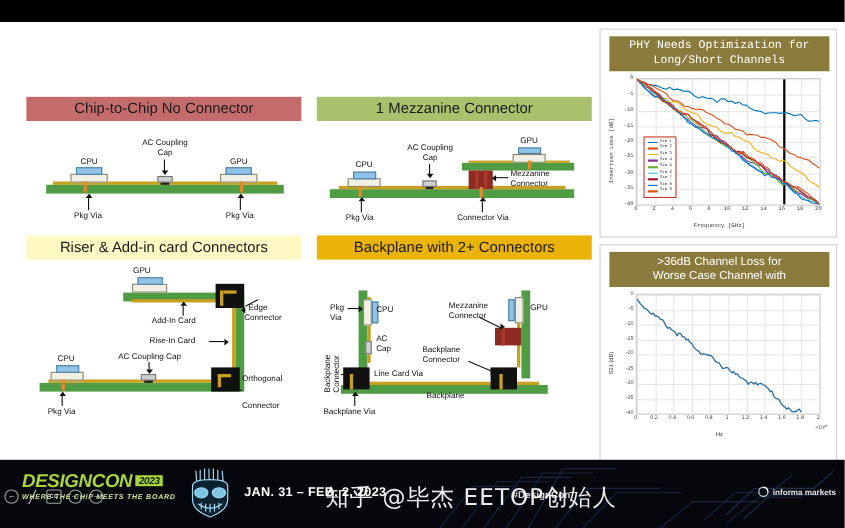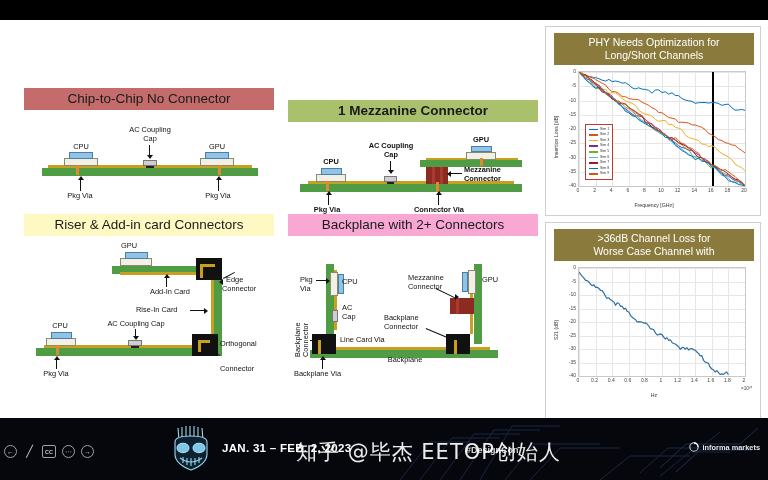--- a/index.html
+++ b/index.html
@@ -18,21 +18,21 @@
 
   
   .panels { position: absolute; left: 18px; top: 88px; width: 522px; height: 310px; }
 
   .panel { position: absolute; }
   .panel-header {
     height: 22px; line-height: 22px; text-align: center;
     font-size: 13.5px; color: #1a1a1a; white-space: nowrap; overflow: hidden;
   }
   .p1 { left: 6px;  top: 0;   width: 250px; }
-  .p2 { left: 270px;top: 12px;   width: 250px; font-weight: bold; }
+  .p2 { left: 270px;top: 0;   width: 250px; }
   .p3 { left: 6px;  top: 126px;width: 250px; }
   .p4 { left: 270px;top: 126px;width: 250px; }
 
   .art { position: relative; width: 250px; }
   .art.short { height: 96px; }
   .art.tall  { height: 150px; }
 
   
   .pcb      { position: absolute; background: #4f9c45; }
   .trace    { position: absolute; background: #c8a020; }
@@ -58,21 +58,21 @@
   }
   .ah-up    { border-left: 3px solid transparent; border-right: 3px solid transparent; border-bottom: 4px solid #111; }
   .ah-down  { border-left: 3px solid transparent; border-right: 3px solid transparent; border-top: 4px solid #111; }
   .ah-left  { border-top: 3px solid transparent; border-bottom: 3px solid transparent; border-right: 4px solid #111; }
   .ah-right { border-top: 3px solid transparent; border-bottom: 3px solid transparent; border-left: 4px solid #111; }
   .diag { position: absolute; background: #111; height: 1px; transform-origin: 0 0; }
 
   
   .right { position: absolute; left: 545px; top: 26px; width: 216px; height: 382px; }
   .chartcard { position: absolute; left: 0; width: 216px; background: #fff; border: 1px solid #cfcfcf; }
-  .cc-top { top: 0; height: 190px; }
+  .cc-top { top: 0; height: 190px; font-family: Liberation Mono, monospace; }
   .cc-bot { top: 196px; height: 214px; }
 
   .chart-banner {
     position: absolute; left: 8px; top: 6px; width: 200px;
     background: #8a7b3c; color: #fff; text-align: center;
     font-size: 10.5px; line-height: 13px; padding: 3px 2px;
   }
   .plotwrap { position: absolute; left: 8px; width: 200px; background: #fff; }
   .pw-top { top: 38px; height: 144px; }
   .pw-bot { top: 38px; height: 138px; }
@@ -252,21 +252,21 @@
 
         <div class="pkg" style="left:96px; top:22px; width:32px; height:8px;"></div>
         <div class="die" style="left:101px; top:16px; width:23px; height:7px;"></div>
 
         <div class="cap" style="left:104px; top:104px; width:14px; height:6px;"></div>
         <div class="capdot" style="left:107px; top:110px; width:8px; height:2px;"></div>
 
         <span class="lbl c" style="left:18px; top:86px; width:36px;">CPU</span>
         <span class="lbl c" style="left:88px; top:6px; width:34px;">GPU</span>
 
-        <span class="lbl c" style="left:112px; top:52px; width:68px;">Add-In Card</span>
+        <span class="lbl c" style="left:100px; top:52px; width:68px;">Add-In Card</span>
         <div class="arr" style="left:142px; top:42px; width:1px; height:9px;"></div>
         <div class="arrhead ah-up" style="left:140px; top:38px;"></div>
 
         <span class="lbl" style="left:202px; top:40px;">Edge</span>
         <span class="lbl" style="left:198px; top:49px;">Connector</span>
         <div class="diag" style="left:199px; top:42px; width:13px; transform:rotate(-28deg);"></div>
         <div class="arrhead ah-left" style="left:195px; top:43px;"></div>
 
         <span class="lbl" style="left:112px; top:70px;">Rise-In Card</span>
         <div class="arr" style="left:166px; top:74px; width:14px; height:1px;"></div>
@@ -281,21 +281,21 @@
         <div class="diag" style="left:196px; top:120px; width:14px; transform:rotate(-150deg);"></div>
         <div class="arrhead ah-left" style="left:181px; top:111px;"></div>
 
         <span class="lbl c" style="left:8px; top:134px; width:48px;">Pkg Via</span>
         <div class="arr" style="left:32px; top:124px; width:1px; height:9px;"></div>
         <div class="arrhead ah-up" style="left:30px; top:120px;"></div>
       </div>
     </div>
 
     <div class="panel p4">
-      <div class="panel-header" style="background:#f9a8d4">Backplane with 2+ Connectors</div>
+      <div class="panel-header" style="background:#eab308">Backplane with 2+ Connectors</div>
       <div class="art tall">
 
         <div class="pcb" style="left:22px; top:114px; width:188px; height:8px;"></div>
         <div class="trace" style="left:30px; top:111px; width:172px; height:3px;"></div>
 
         <div class="pcb" style="left:38px; top:28px; width:8px; height:80px;"></div>
         <div class="trace" style="left:46px; top:34px; width:3px; height:60px;"></div>
 
         <div class="pcb" style="left:186px; top:28px; width:8px; height:80px;"></div>
         <div class="trace" style="left:182px; top:34px; width:3px; height:64px;"></div>
@@ -539,20 +539,26 @@
           <path d="M640 55 L668 30 L700 30 L720 14"></path>
         <path d="M660 58 L690 34 L730 34"></path>
           <path d="M600 62 L630 38 L690 38"></path>
       </g>
       <g stroke="#35518a" stroke-width="1" fill="none">
         <path d="M660 50 L686 26 L740 26 L758 10"></path>
         <path d="M676 54 L700 32 L752 32"></path>
       </g>
     </svg>
 
+    <div class="dc-logo">
+      <div class="dc-main">
+        <span>DESIGNCON</span><span class="dc-year">2023</span>
+      </div>
+      <div class="dc-sub">WHERE THE CHIP MEETS THE BOARD</div>
+    </div>
 
     <svg class="skull" viewBox="0 0 46 50">
       <g fill="none" stroke="#9fd8ef" stroke-width="1.1">
         <path d="M10 4 L11 16 M14 3 L14 15 M18 2 L18 14 M22 2 L22 14 M26 2 L26 14 M30 3 L30 15 M34 4 L35 16"></path>
         <path d="M7 18 Q7 12 23 12 Q39 12 39 18 L39 30 Q39 40 23 46 Q7 40 7 30 Z" fill="#0d2230"></path>
         <ellipse cx="15" cy="24" rx="6" ry="4.6" fill="#7fc6e6"></ellipse>
         <ellipse cx="31" cy="24" rx="6" ry="4.6" fill="#7fc6e6"></ellipse>
         <path d="M12 34 Q23 42 34 34" stroke="#9fd8ef"></path>
         <path d="M15 33 L15 39 M19 34 L19 41 M23 34 L23 42 M27 34 L27 41 M31 33 L31 39"></path>
       </g>

